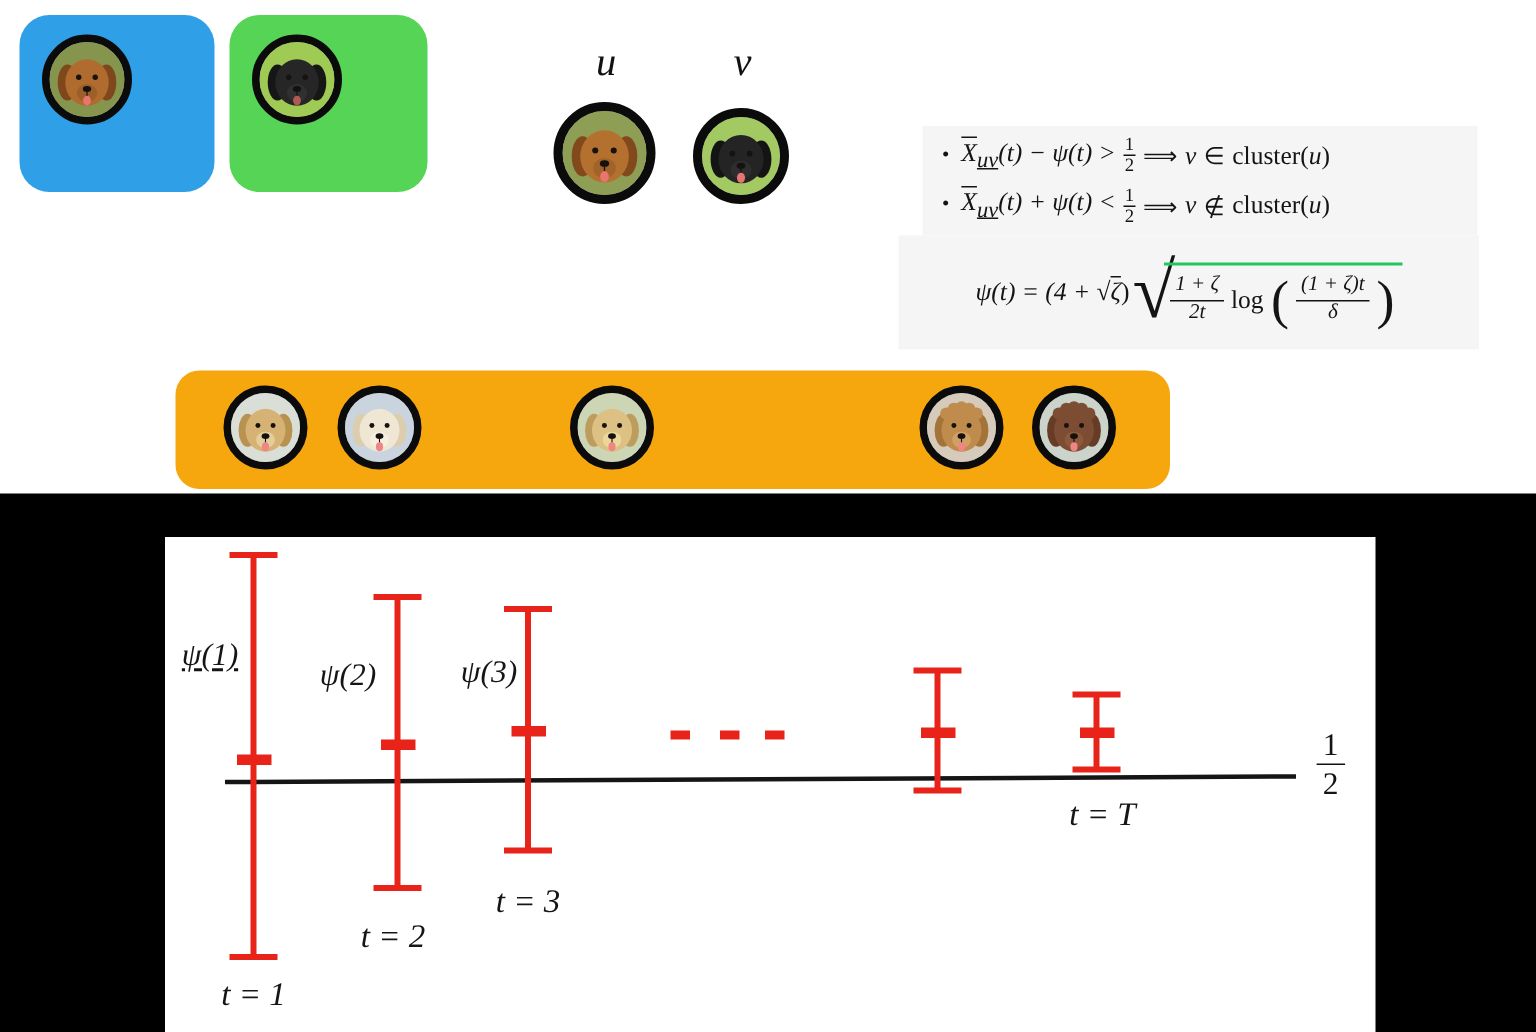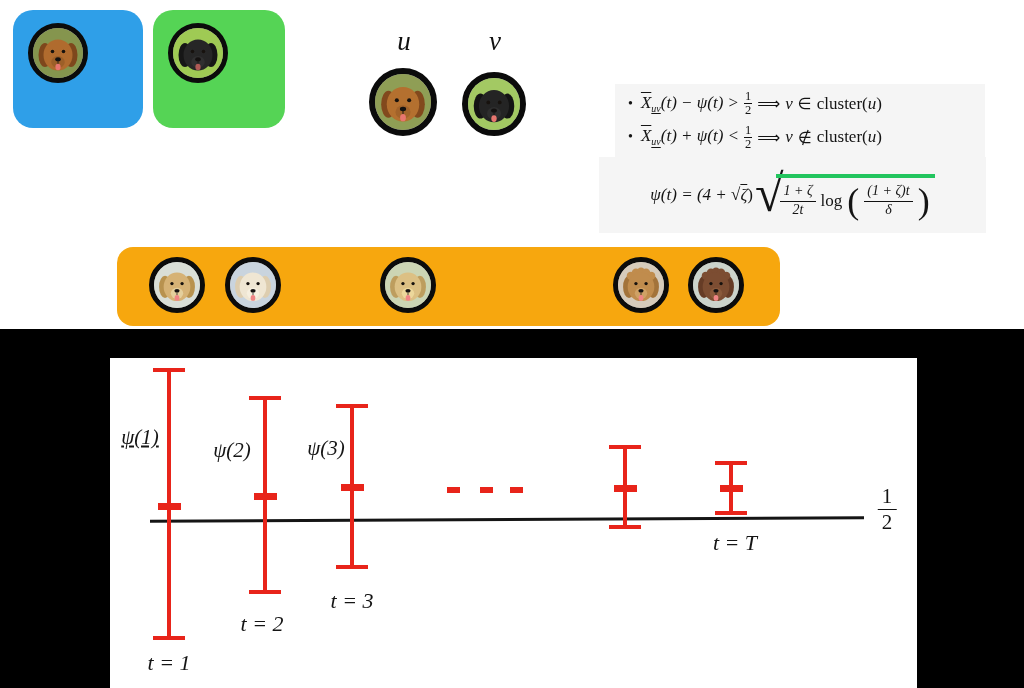--- a/index.html
+++ b/index.html
@@ -30,33 +30,33 @@
   .mathblock{position:absolute;background:var(--math_bg);box-sizing:border-box;color:#141414;}
   .mb1{left:615px;top:84px;width:370px;height:73px;display:flex;flex-direction:column;
        justify-content:space-evenly;padding-left:13px;font-size:17px;}
   .mb2{left:599px;top:157px;width:387px;height:76px;display:flex;align-items:center;
        justify-content:center;font-size:17px;}
   .bullet-row{display:flex;align-items:center;white-space:nowrap;}
   .bullet-row > *{margin-right:5px;}
   .bdot{font-size:14px;margin-right:8px;}
   .mi{font-style:italic;}
   .xbar{font-style:italic;text-decoration:overline;}
-  sub.mi{font-size:10px;text-decoration:underline;}
+  sub.mi{font-size:15px;text-decoration:underline;}
   .group span{margin:0;}
   .sfrac{display:inline-block;text-align:center;font-size:12.5px;line-height:1.05;vertical-align:-5px;}
   .sfrac .n{display:block;border-bottom:1.2px solid #111;padding:0 1px;}
   .sfrac .d{display:block;}
   .arrow,.rel{font-family:"DejaVu Sans",sans-serif;font-size:16px;}
   .ovl{text-decoration:overline;}
   .frac{display:inline-block;text-align:center;font-size:14px;line-height:1.2;}
   .frac .n{display:block;border-bottom:1.3px solid #111;padding:0 3px 1px;}
   .frac .d{display:block;}
   .bigsqrt{display:inline-flex;align-items:flex-start;margin-left:2px;}
   .rsign{font-size:52px;line-height:0.88;margin-right:-7px;font-style:normal;}
-  .rbody{border-top:4px solid #22c55e;display:inline-flex;align-items:center;gap:5px;
+  .rbody{border-top:2px solid #22c55e;display:inline-flex;align-items:center;gap:5px;
          padding:5px 5px 0 4px;margin-top:3px;}
   .bigp{font-size:36px;line-height:0.9;font-weight:400;}
   .logop{font-style:normal;}
 
   
   .lineup{position:absolute;left:117px;top:247px;width:663px;height:79px;
           background:var(--orange);border-radius:16px;}
   .lineup .chip{top:10px;width:46px;height:46px;}
 
   

